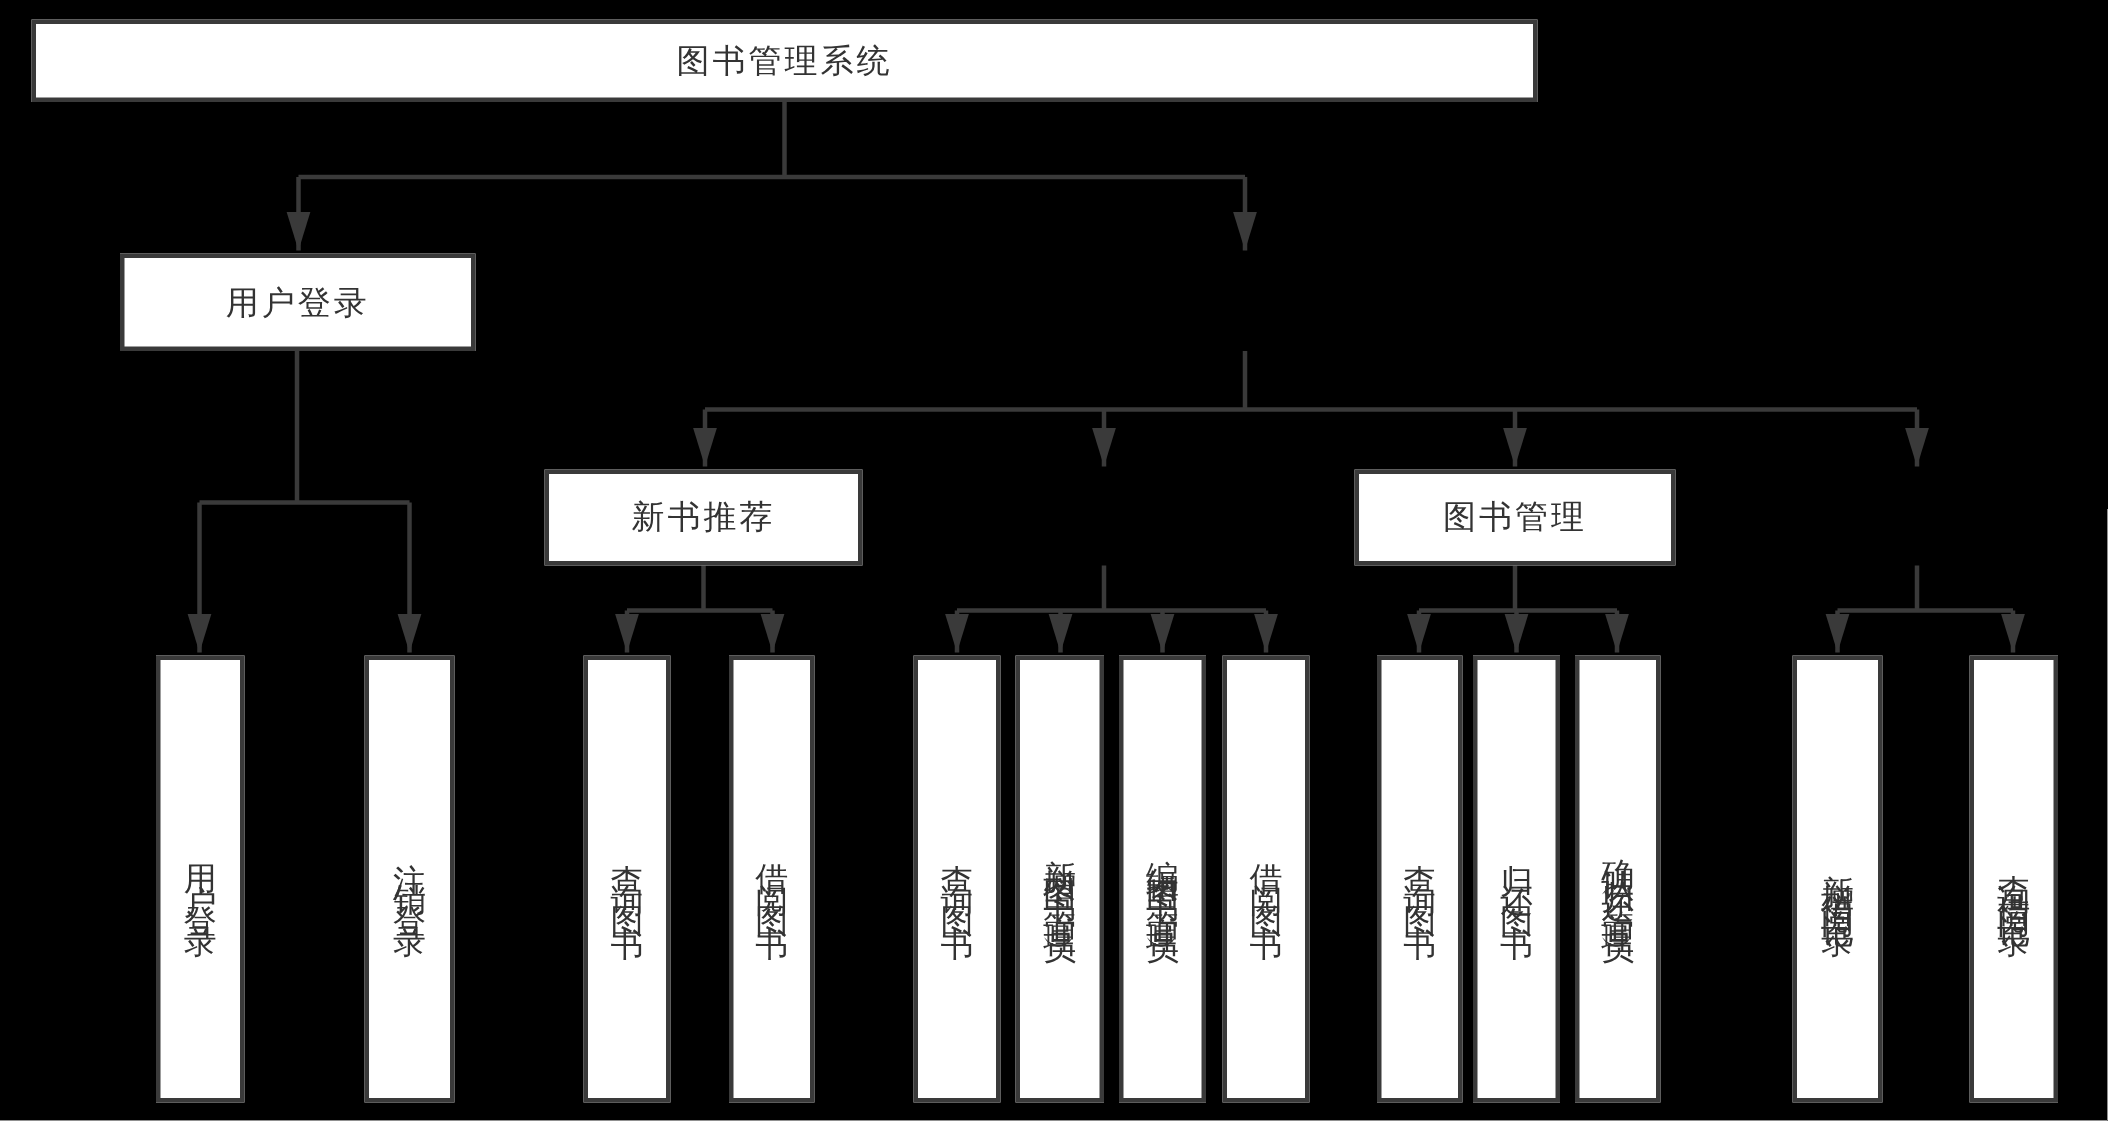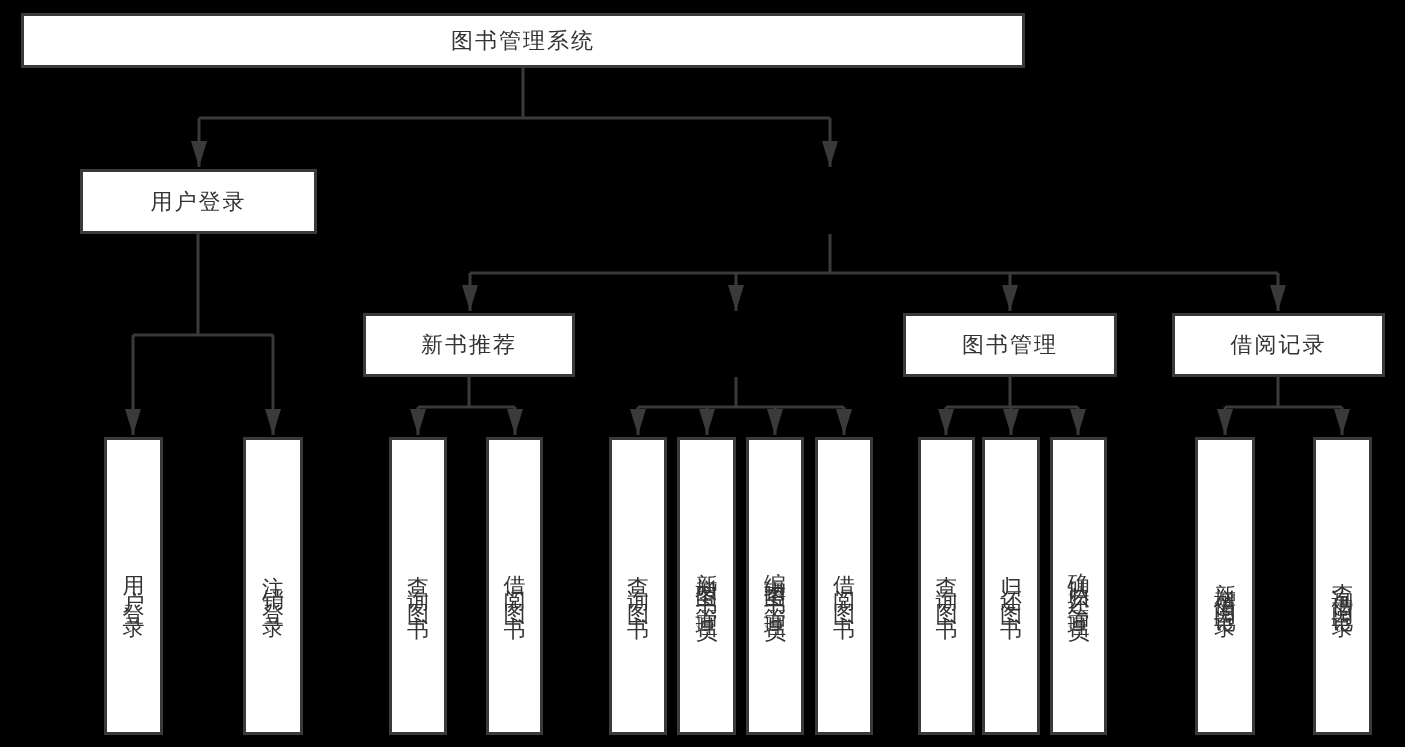--- a/index.html
+++ b/index.html
@@ -94,21 +94,20 @@
       <line x1="1342" y1="407" x2="1342" y2="435" marker-end="url(#arrow)"></line>
     </g>
   </svg>
 
   <div class="hbox" style="left:21px;top:13px;width:1004px;height:55px">图书管理系统</div>
 
   <div class="hbox" style="left:80px;top:169px;width:237px;height:65px">用户登录</div>
 
   <div class="hbox" style="left:363px;top:313px;width:212px;height:64px">新书推荐</div>
   <div class="hbox" style="left:903px;top:313px;width:214px;height:64px">图书管理</div>
-  <div class="hbox" style="left:1172px;top:313px;width:213px;height:64px">借阅记录</div>
 
   <div class="vbox" style="left:104px;top:437px;width:59px;height:298px">用户登录</div>
   <div class="vbox" style="left:243px;top:437px;width:60px;height:298px">注销登录</div>
 
   <div class="vbox" style="left:389px;top:437px;width:58px;height:298px">查询图书</div>
   <div class="vbox" style="left:486px;top:437px;width:57px;height:298px">借阅图书</div>
 
   <div class="vbox" style="left:609px;top:437px;width:58px;height:298px">查询图书</div>
   <div class="vbox long" style="left:677px;top:437px;width:59px;height:298px">新增图书（管理员）</div>
   <div class="vbox long" style="left:746px;top:437px;width:58px;height:298px">编辑图书（管理员）</div>

